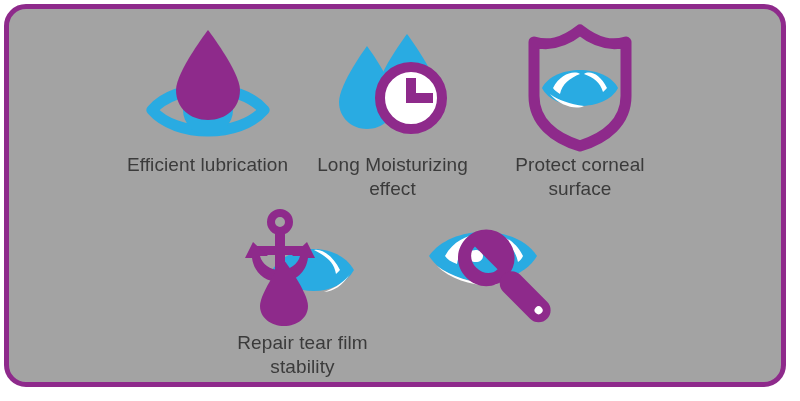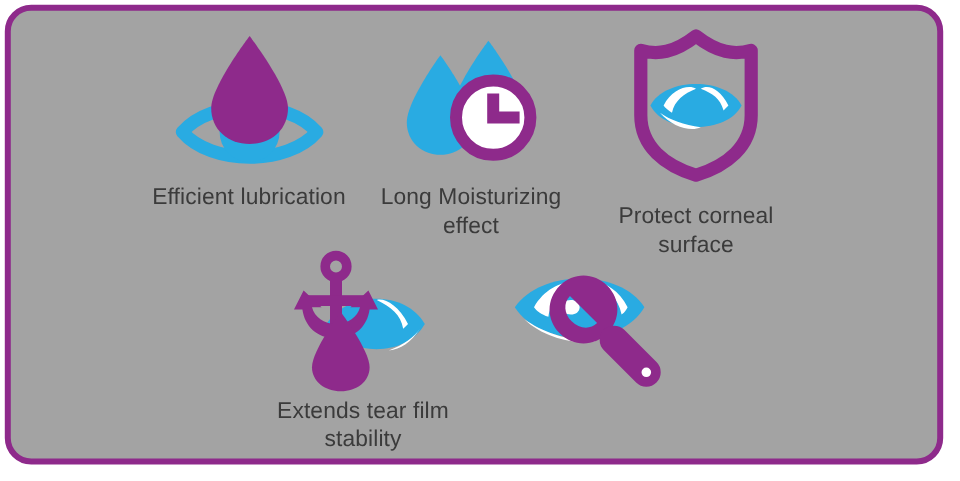--- a/index.html
+++ b/index.html
@@ -45,21 +45,21 @@
   }
   .feature-row.row-top { top: 14px; }
   .feature-row.row-bottom { top: 198px; }
 
   .feature-item {
     display: flex;
     flex-direction: column;
     align-items: center;
     width: 185px;
   }
-  .feature-item.wide { width: 190px; gap: 16px; }
+  .feature-item.wide { width: 190px; }
 
   .icon-box {
     height: 128px;
     display: flex;
     align-items: center;
     justify-content: center;
   }
   .icon-box.bottom-icon { height: 122px; }
 
   .feature-label {
@@ -158,21 +158,21 @@
 
             <rect x="26" y="38" width="52" height="9" fill="#8E2A8B"></rect>
 
             <path d="M52 74 C36 74, 26 64, 24 50 L17 50 L25 34 L40 48 L32 48 C34 56, 42 62, 52 62 Z" fill="#8E2A8B"></path>
 
             <path d="M52 74 C68 74, 78 64, 80 50 L87 50 L79 34 L64 48 L72 48 C70 56, 62 62, 52 62 Z" fill="#8E2A8B"></path>
 
             <path d="M56 52 C56 52, 32 84, 32 98 C32 110, 43 118, 56 118 C69 118, 80 110, 80 98 C80 84, 56 52, 56 52 Z" fill="#8E2A8B"></path>
           </svg>
         </div>
-        <div class="feature-label">Extends tear film
+        <div class="feature-label">Repair tear film
 stability</div>
       </div>
 
       <div class="feature-item">
         <div class="icon-box bottom-icon">
           <svg width="150" height="120" viewBox="0 0 150 120" aria-hidden="true">
 
             <path d="M16 48 C38 16, 104 16, 124 48 C104 82, 38 82, 16 48 Z" fill="#29ABE2"></path>
 
             <path d="M32 48 C42 30, 62 24, 70 28 C56 34, 46 42, 44 56 C38 54, 34 51, 32 48 Z" fill="#ffffff"></path>

